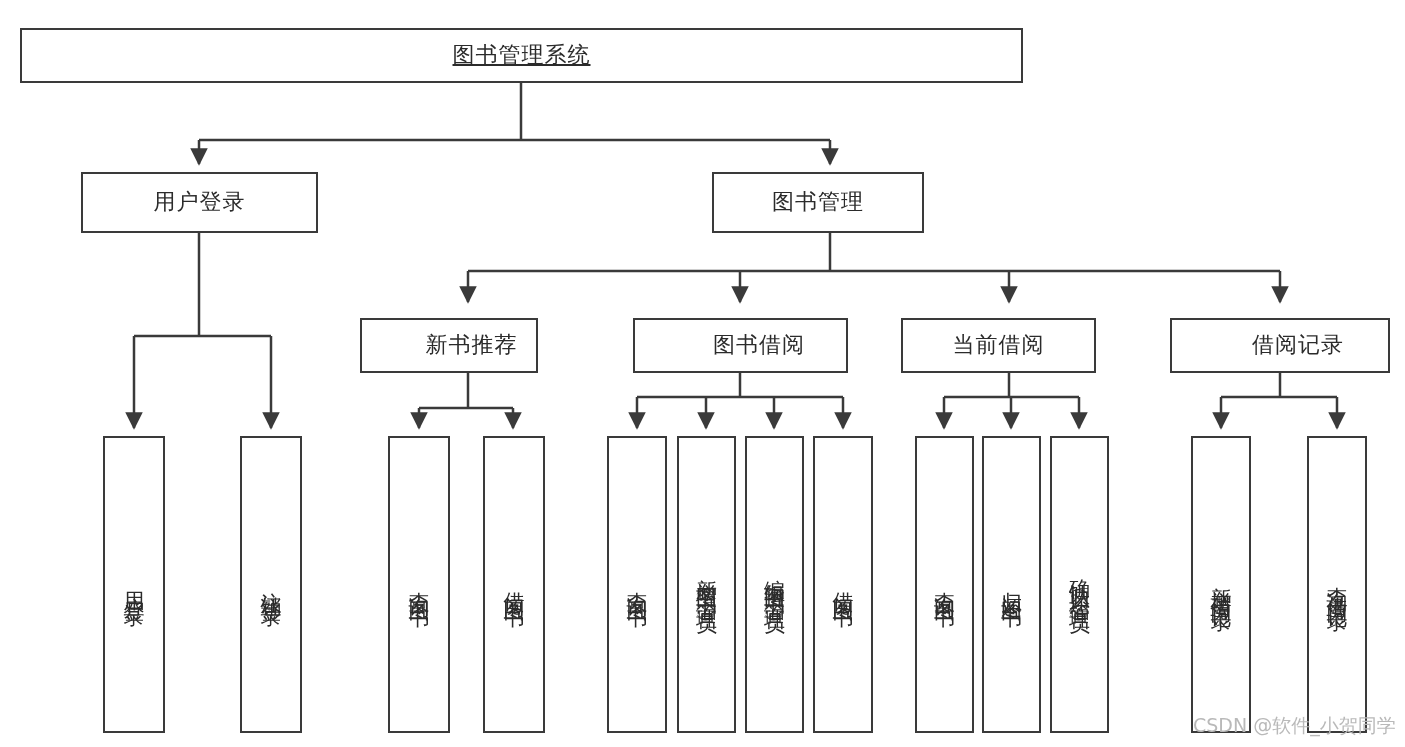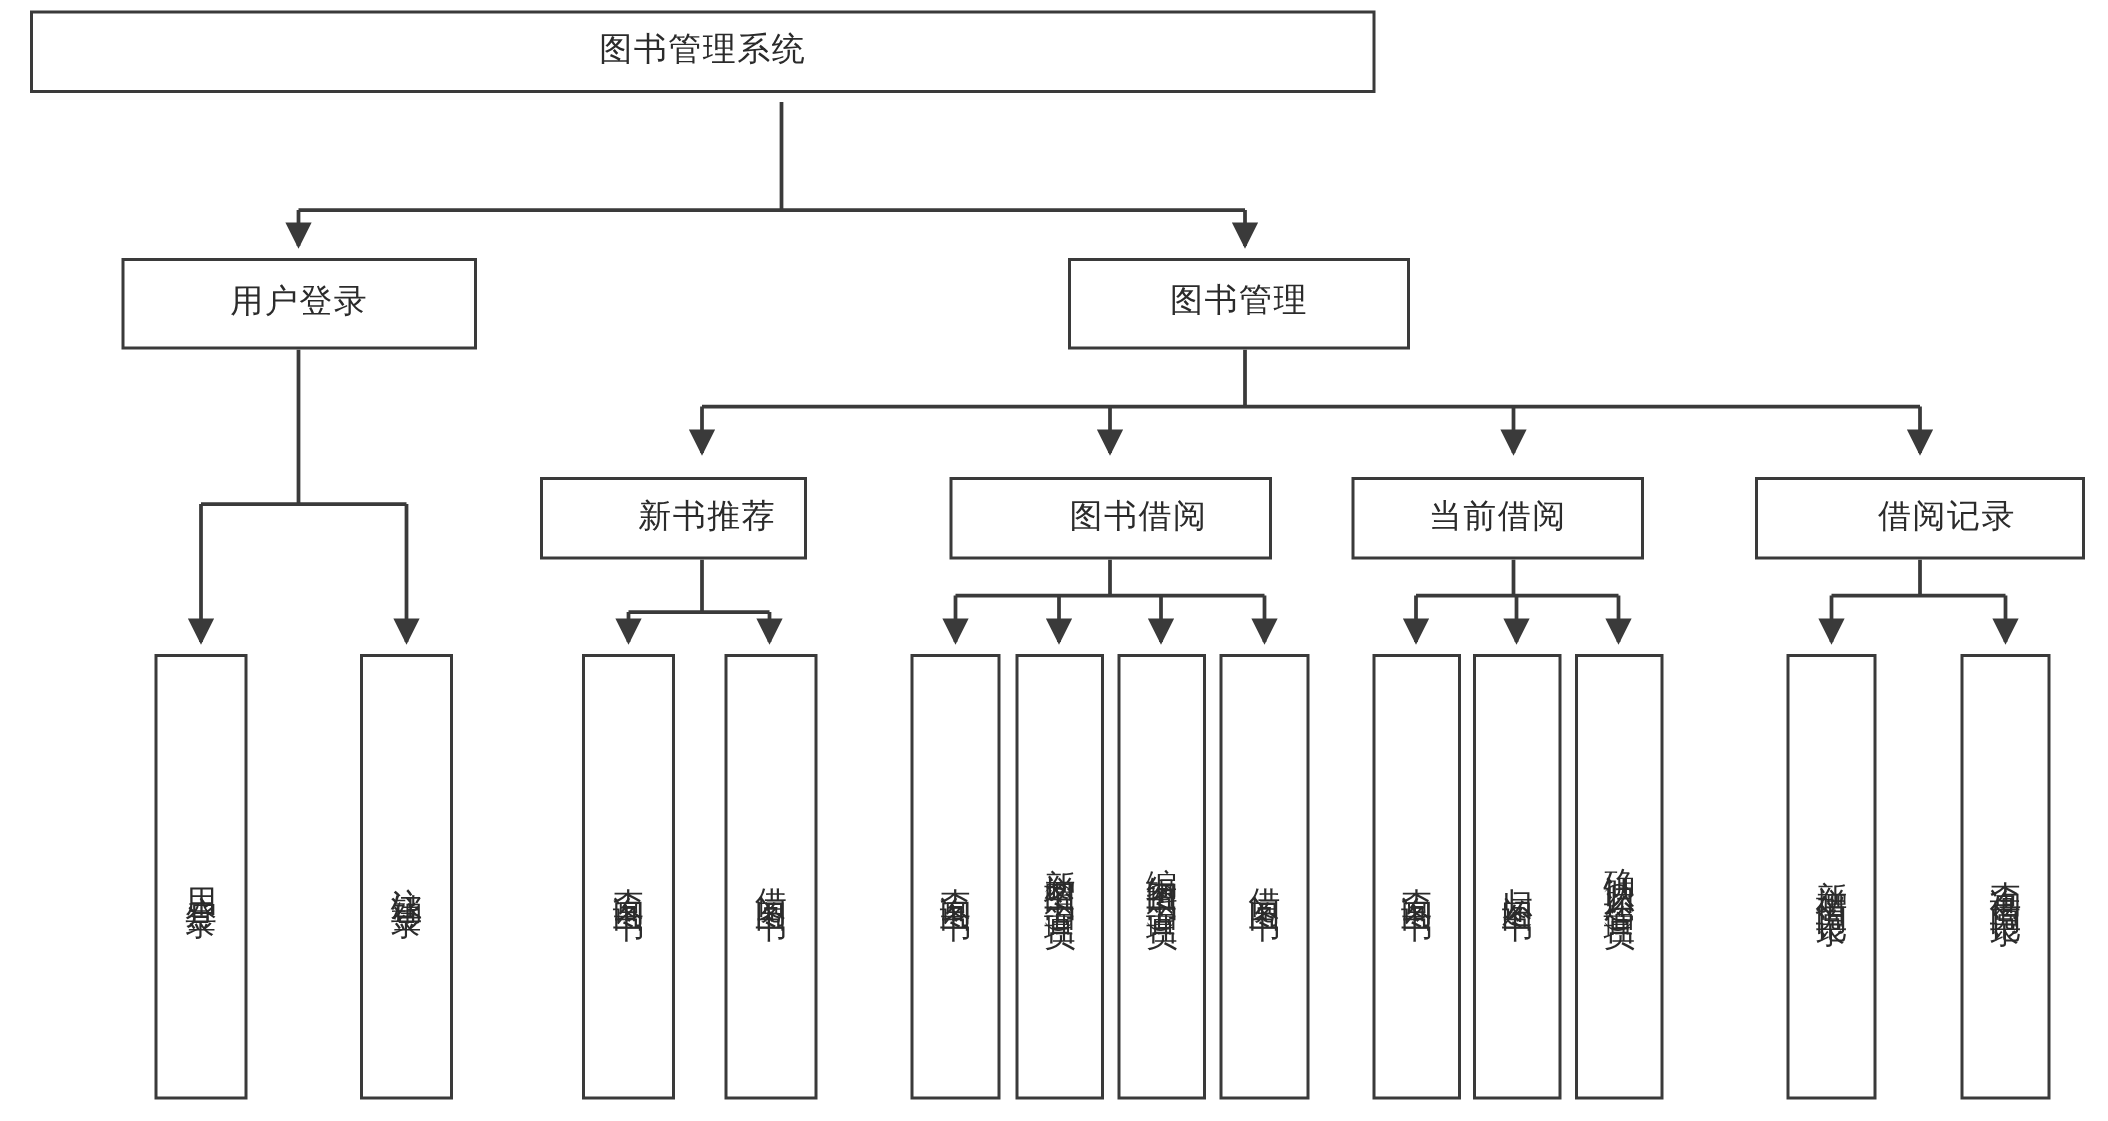--- a/index.html
+++ b/index.html
@@ -113,28 +113,28 @@
       <path d="M 1011,397 L 1011,428" marker-end="url(#arrow)"></path>
       <path d="M 1079,397 L 1079,428" marker-end="url(#arrow)"></path>
 
       <path d="M 1280,373 L 1280,397"></path>
       <path d="M 1221,397 L 1337,397"></path>
       <path d="M 1221,397 L 1221,428" marker-end="url(#arrow)"></path>
       <path d="M 1337,397 L 1337,428" marker-end="url(#arrow)"></path>
     </g>
   </svg>
 
-  <div class="node horiz" style="left:20px; top:7px; width:897px; height:55px;">
+  <div class="node horiz" style="left:20px; top:28px; width:1003px; height:55px;text-decoration:underline;">
     <span>图书管理系统</span>
   </div>
 
   <div class="node horiz" style="left:81px; top:172px; width:237px; height:61px;">
     <span>用户登录</span>
   </div>
-  <div class="node horiz" style="left:712px; top:172px; width:228px; height:61px;font-family:Liberation Mono, monospace;">
+  <div class="node horiz" style="left:712px; top:172px; width:212px; height:61px;">
     <span>图书管理</span>
   </div>
 
   <div class="node horiz" style="left:360px; top:318px; width:178px; height:55px;padding-left:45px;">
     <span>新书推荐</span>
   </div>
   <div class="node horiz" style="left:633px; top:318px; width:215px; height:55px;padding-left:37px;">
     <span>图书借阅</span>
   </div>
   <div class="node horiz" style="left:901px; top:318px; width:195px; height:55px;">
@@ -181,14 +181,15 @@
     <span>确认归还（管理员）</span>
   </div>
 
   <div class="node vert" style="left:1191px; top:436px; width:60px; height:297px;">
     <span>新增借阅记录</span>
   </div>
   <div class="node vert" style="left:1307px; top:436px; width:60px; height:297px;">
     <span>查询借阅记录</span>
   </div>
 
+  <div class="watermark">CSDN @软件_小贺同学</div>
 
 </div>
 
 </body></html>

